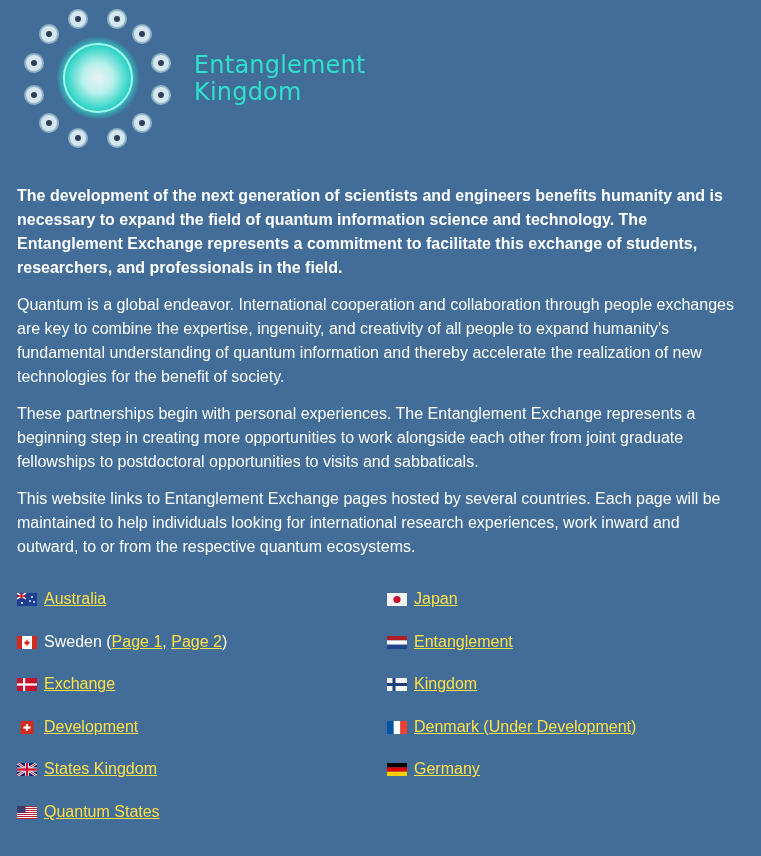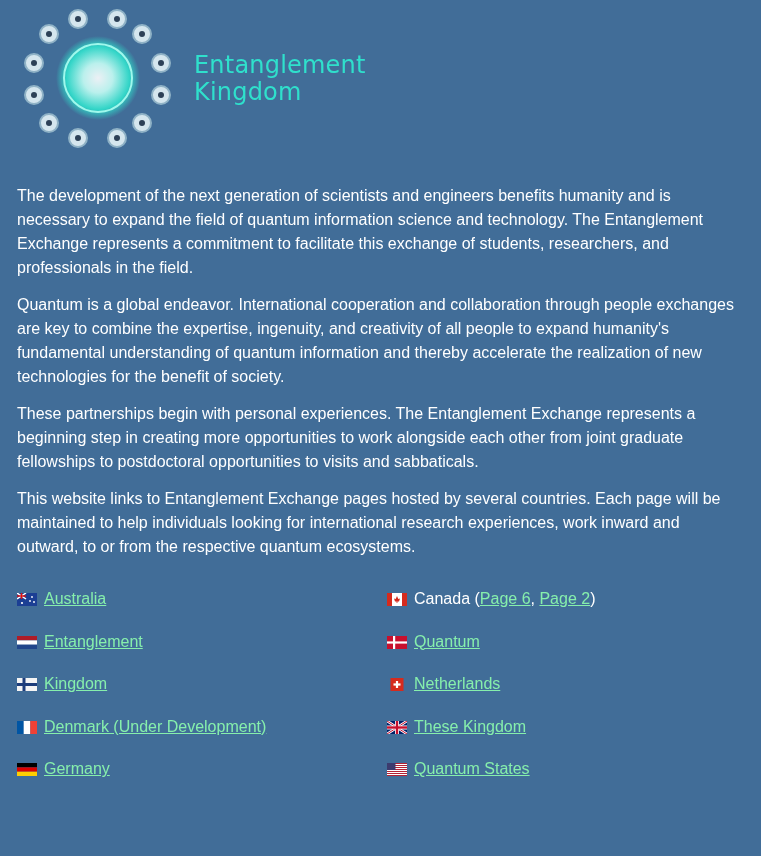--- a/index.html
+++ b/index.html
@@ -11,31 +11,31 @@
   }
   .header { position:relative; height:170px;padding-left:26px; }
   .logo-graphic { position:absolute; left:16px; top:0; width:160px; height:160px; }
   .logo-text {
     position:absolute; left:194px; top:52px;
     color:#2fe0cc; font-family:"DejaVu Sans", sans-serif;
     font-size:24px; line-height:27px; letter-spacing:0.2px;
   }
   .content { padding:0 17px; }
   p { margin:0 0 13px 0; font-size:16px; line-height:24px; }
-  .p1 { margin-top:14px; }
+  .p1 { margin-top:14px;font-weight:bold; }
   .countries {
     display:grid; grid-template-columns:370px 370px;
     margin-top:30px;
   }
   .country {
     height:42.6px; display:flex; align-items:flex-start;
     font-size:16px; line-height:20px;
   }
   .flag { width:20px; height:13px; margin-right:7px; margin-top:4px; flex:none; }
-  a { color:#86efac; text-decoration:underline; }
+  a { color:#fde047; text-decoration:underline; }
   svg { display:block; }
 </style>
 </head>
 <body>
 
 <div class="header">
   <div class="logo-graphic">
     <svg width="160" height="160" viewBox="0 0 160 160">
       <defs>
         <radialGradient id="core" cx="50%" cy="50%" r="50%">
@@ -101,32 +101,41 @@
             <rect x="3.8" y="0" width="1.4" height="6" fill="#d11"></rect>
             <rect x="0" y="2.3" width="9" height="1.4" fill="#d11"></rect>
             <circle cx="15" cy="4" r="0.9" fill="#fff"></circle>
             <circle cx="13" cy="8" r="0.9" fill="#fff"></circle>
             <circle cx="17" cy="9" r="0.9" fill="#fff"></circle>
             <circle cx="5" cy="10" r="1.1" fill="#fff"></circle>
           </svg>
       </span>
       <a href="#">Australia</a>
     </div>
+    <div class="country">
+      <span class="flag">
+        <svg width="20" height="13">
+            <rect width="20" height="13" fill="#f4f4f4"></rect>
+            <circle cx="10" cy="6.5" r="3.6" fill="#c8102e"></circle>
+          </svg>
+      </span>
+      <a href="#">Japan</a>
+    </div>
 
     <div class="country">
       <span class="flag">
         <svg width="20" height="13">
             <rect width="20" height="13" fill="#fff"></rect>
             <rect width="5" height="13" fill="#d52b1e"></rect>
             <rect x="15" width="5" height="13" fill="#d52b1e"></rect>
             <path d="M10 3 L11.3 6 L13 5.6 L12 8.5 L10.4 8.5 L10.4 10 L9.6 10 L9.6 8.5 L8 8.5 L7 5.6 L8.7 6 Z" fill="#d52b1e"></path>
           </svg>
       </span>
-      <span>Canada (</span>
-        <a href="#">Page 6</a>
+      <span>Sweden (</span>
+        <a href="#">Page 1</a>
         <span style="white-space:pre">, </span>
         <a href="#">Page 2</a>
         <span>)</span>
     </div>
     <div class="country">
       <span class="flag">
         <svg width="20" height="13">
             <rect width="20" height="4.4" fill="#ae1c28"></rect>
             <rect y="4.4" width="20" height="4.3" fill="#fff"></rect>
             <rect y="8.7" width="20" height="4.3" fill="#21468b"></rect>
@@ -136,42 +145,42 @@
     </div>
 
     <div class="country">
       <span class="flag">
         <svg width="20" height="13">
             <rect width="20" height="13" fill="#c8102e"></rect>
             <rect x="6" width="2.2" height="13" fill="#fff"></rect>
             <rect y="5.4" width="20" height="2.2" fill="#fff"></rect>
           </svg>
       </span>
-      <a href="#">Quantum</a>
+      <a href="#">Exchange</a>
     </div>
 
     <div class="country">
       <span class="flag">
         <svg width="20" height="13">
             <rect width="20" height="13" fill="#f4f4f4"></rect>
             <rect x="5.5" width="3" height="13" fill="#1d3d7a"></rect>
             <rect y="5" width="20" height="3" fill="#1d3d7a"></rect>
           </svg>
       </span>
       <a href="#">Kingdom</a>
     </div>
     <div class="country">
       <span class="flag">
         <svg width="20" height="13">
             <rect x="3.5" y="0" width="13" height="13" fill="#d52b1e"></rect>
             <rect x="8.9" y="3" width="2.2" height="7" fill="#fff"></rect>
             <rect x="6.5" y="5.4" width="7" height="2.2" fill="#fff"></rect>
           </svg>
       </span>
-      <a href="#">Netherlands</a>
+      <a href="#">Development</a>
     </div>
 
     <div class="country">
       <span class="flag">
         <svg width="20" height="13">
             <rect width="6.7" height="13" fill="#0055a4"></rect>
             <rect x="6.7" width="6.6" height="13" fill="#fff"></rect>
             <rect x="13.3" width="6.7" height="13" fill="#ef4135"></rect>
           </svg>
       </span>
@@ -184,21 +193,21 @@
             <line x1="0" y1="0" x2="20" y2="13" stroke="#fff" stroke-width="2.6"></line>
             <line x1="20" y1="0" x2="0" y2="13" stroke="#fff" stroke-width="2.6"></line>
             <line x1="0" y1="0" x2="20" y2="13" stroke="#c8102e" stroke-width="1"></line>
             <line x1="20" y1="0" x2="0" y2="13" stroke="#c8102e" stroke-width="1"></line>
             <rect x="8" width="4" height="13" fill="#fff"></rect>
             <rect y="4.5" width="20" height="4" fill="#fff"></rect>
             <rect x="8.8" width="2.4" height="13" fill="#c8102e"></rect>
             <rect y="5.3" width="20" height="2.4" fill="#c8102e"></rect>
           </svg>
       </span>
-      <a href="#">These Kingdom</a>
+      <a href="#">States Kingdom</a>
     </div>
 
     <div class="country">
       <span class="flag">
         <svg width="20" height="13">
             <rect width="20" height="4.4" fill="#000"></rect>
             <rect y="4.4" width="20" height="4.3" fill="#dd0000"></rect>
             <rect y="8.7" width="20" height="4.3" fill="#ffce00"></rect>
           </svg>
       </span>

